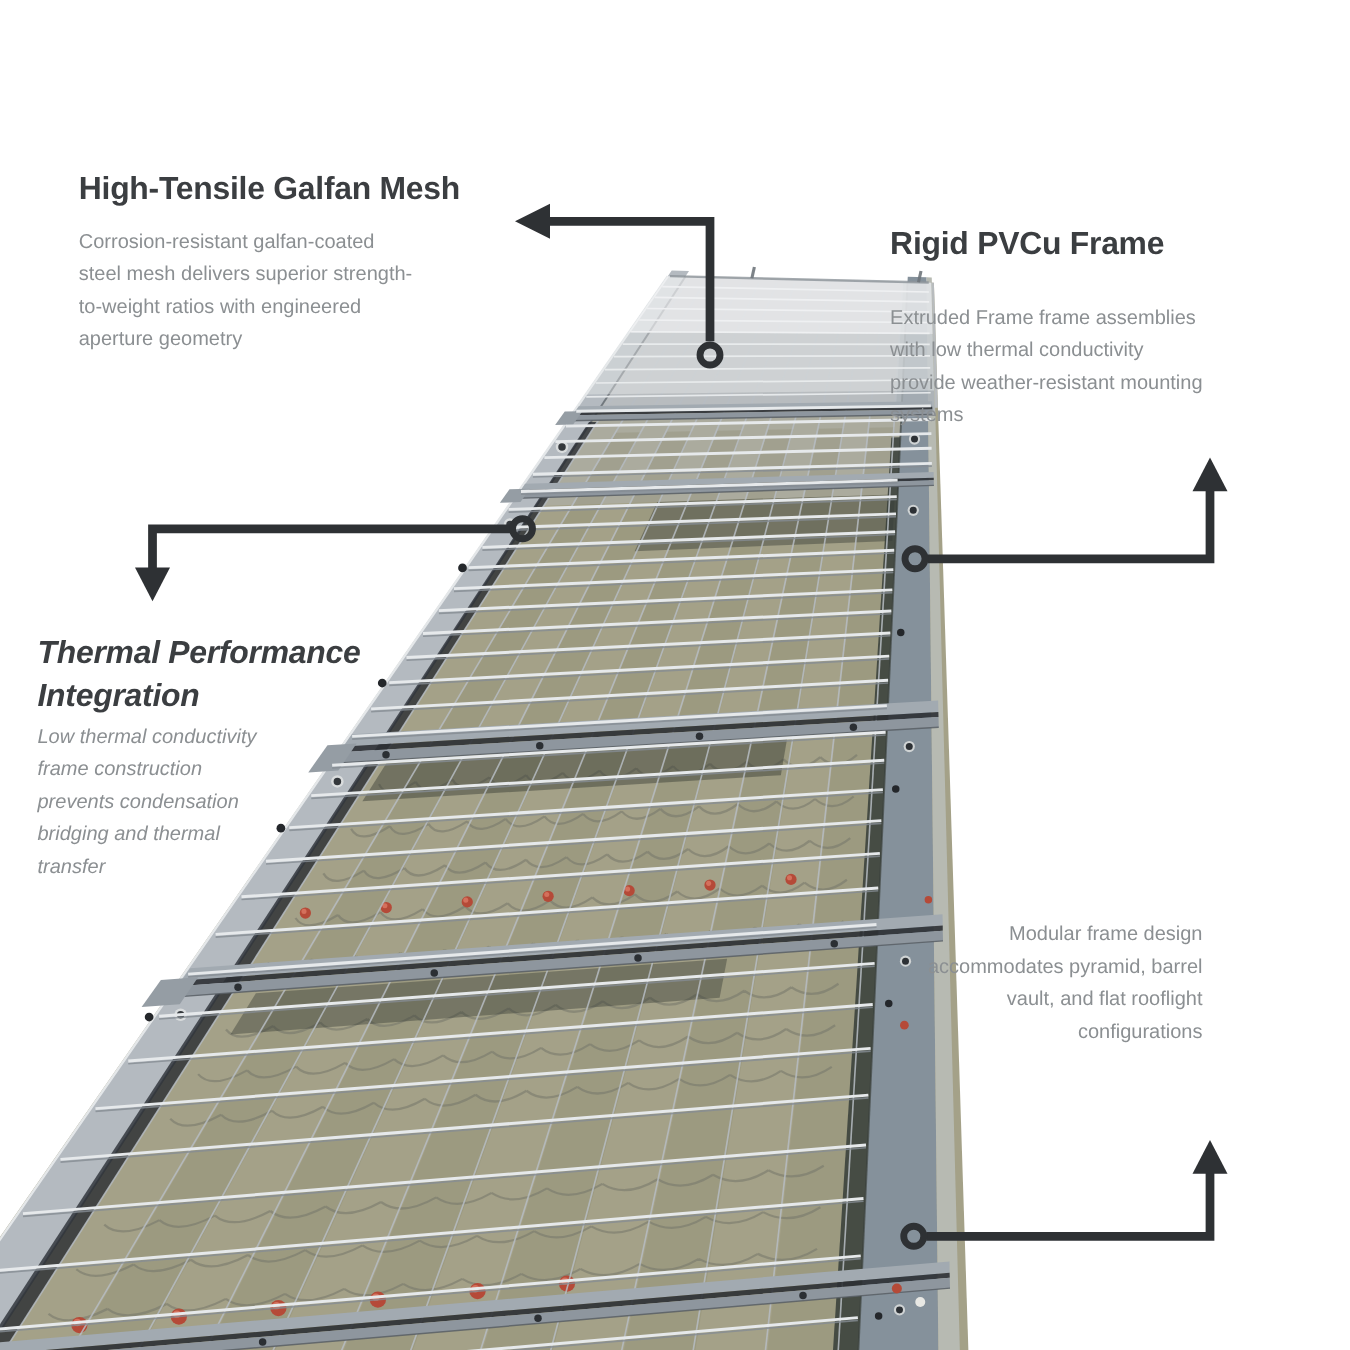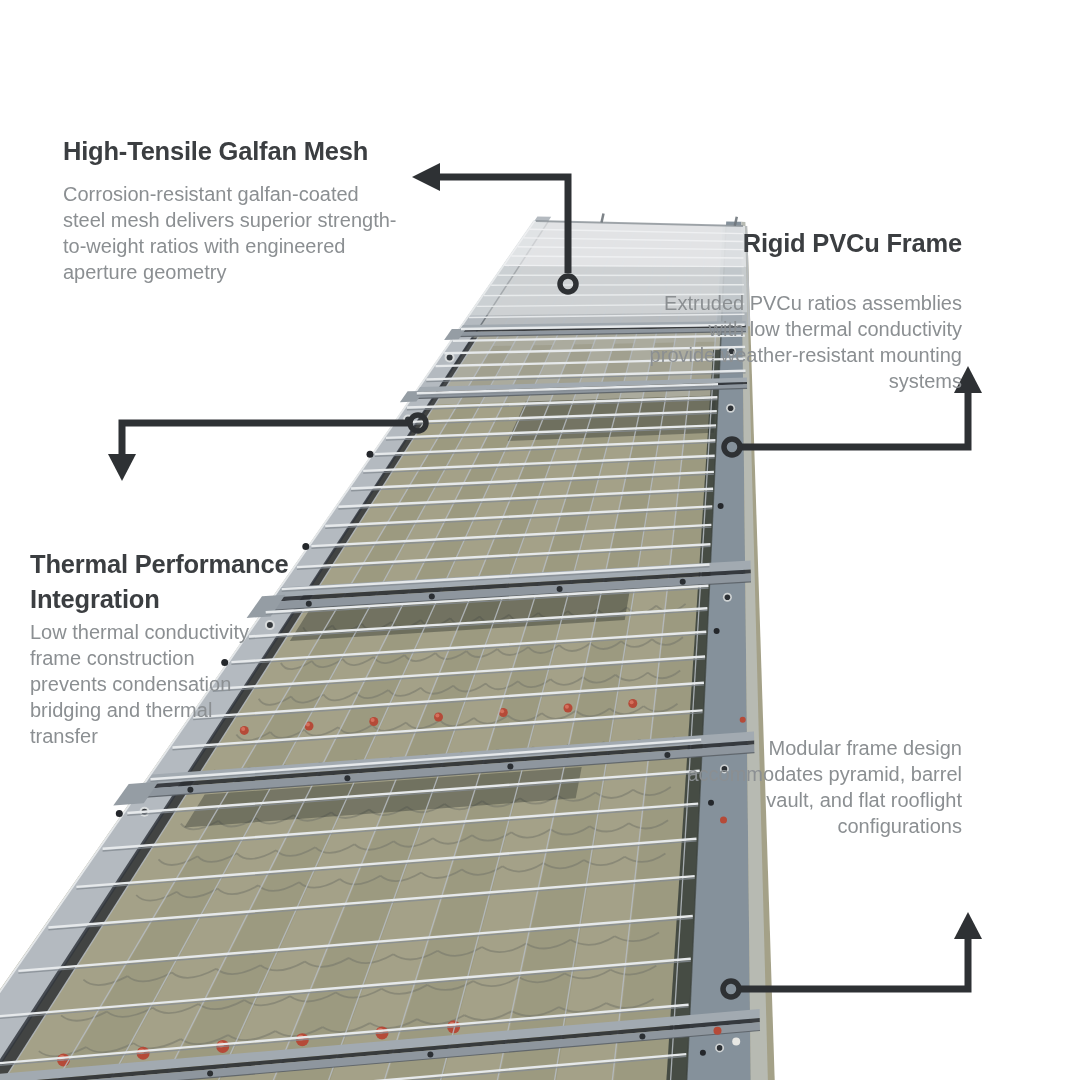--- a/index.html
+++ b/index.html
@@ -9,26 +9,26 @@
   }
   .layer{position:absolute;left:0;top:0;}
   svg.photo{z-index:0;}
   svg.connectors{z-index:2;}
   .callout{position:absolute;z-index:3;}
   .co-title{
     font-size:25.5px;font-weight:700;color:#3b3e41;line-height:34px;
     letter-spacing:-0.2px;white-space:pre-line;
   }
   .co-desc{
-    font-size:20px;color:#8b8f92;line-height:26px;white-space:pre-line;margin-top:13px;
+    font-size:16px;color:#8b8f92;line-height:26px;white-space:pre-line;margin-top:13px;
   }
   .c1{left:63px;top:134px;}
-  .c2{right:34px;top:178px;text-align:right;margin-top:48px;}
+  .c2{right:34px;top:178px;text-align:left;}
   .c2 .co-desc{margin-top:30px;}
-  .c3{left:30px;top:547px;}
+  .c3{left:30px;top:505px;font-style:italic;}
   .c3 .co-title{line-height:35px;}
   .c3 .co-desc{margin-top:2px;}
   .c4{right:34px;top:710px;text-align:right;}
   .c4 .co-desc{margin-top:25px;text-align:right;}
   .cline{fill:none;stroke:#2e3134;stroke-width:7;stroke-linejoin:miter;}
   .cfill{fill:#2e3134;stroke:none;}
   .cring{fill:none;stroke:#2e3134;stroke-width:5.5;}
 </style>
 </head>
 <body>
@@ -281,21 +281,21 @@
   <div class="callout c1">
     <div class="co-title">High-Tensile Galfan Mesh</div>
     <div class="co-desc">Corrosion-resistant galfan-coated
 steel mesh delivers superior strength-
 to-weight ratios with engineered
 aperture geometry</div>
   </div>
 
   <div class="callout c2">
     <div class="co-title">Rigid PVCu Frame</div>
-    <div class="co-desc">Extruded PVCu ratios assemblies
+    <div class="co-desc">Extruded Frame frame assemblies
 with low thermal conductivity
 provide weather-resistant mounting
 systems</div>
   </div>
 
   <div class="callout c3">
     <div class="co-title">Thermal Performance
 Integration</div>
     <div class="co-desc">Low thermal conductivity
 frame construction

